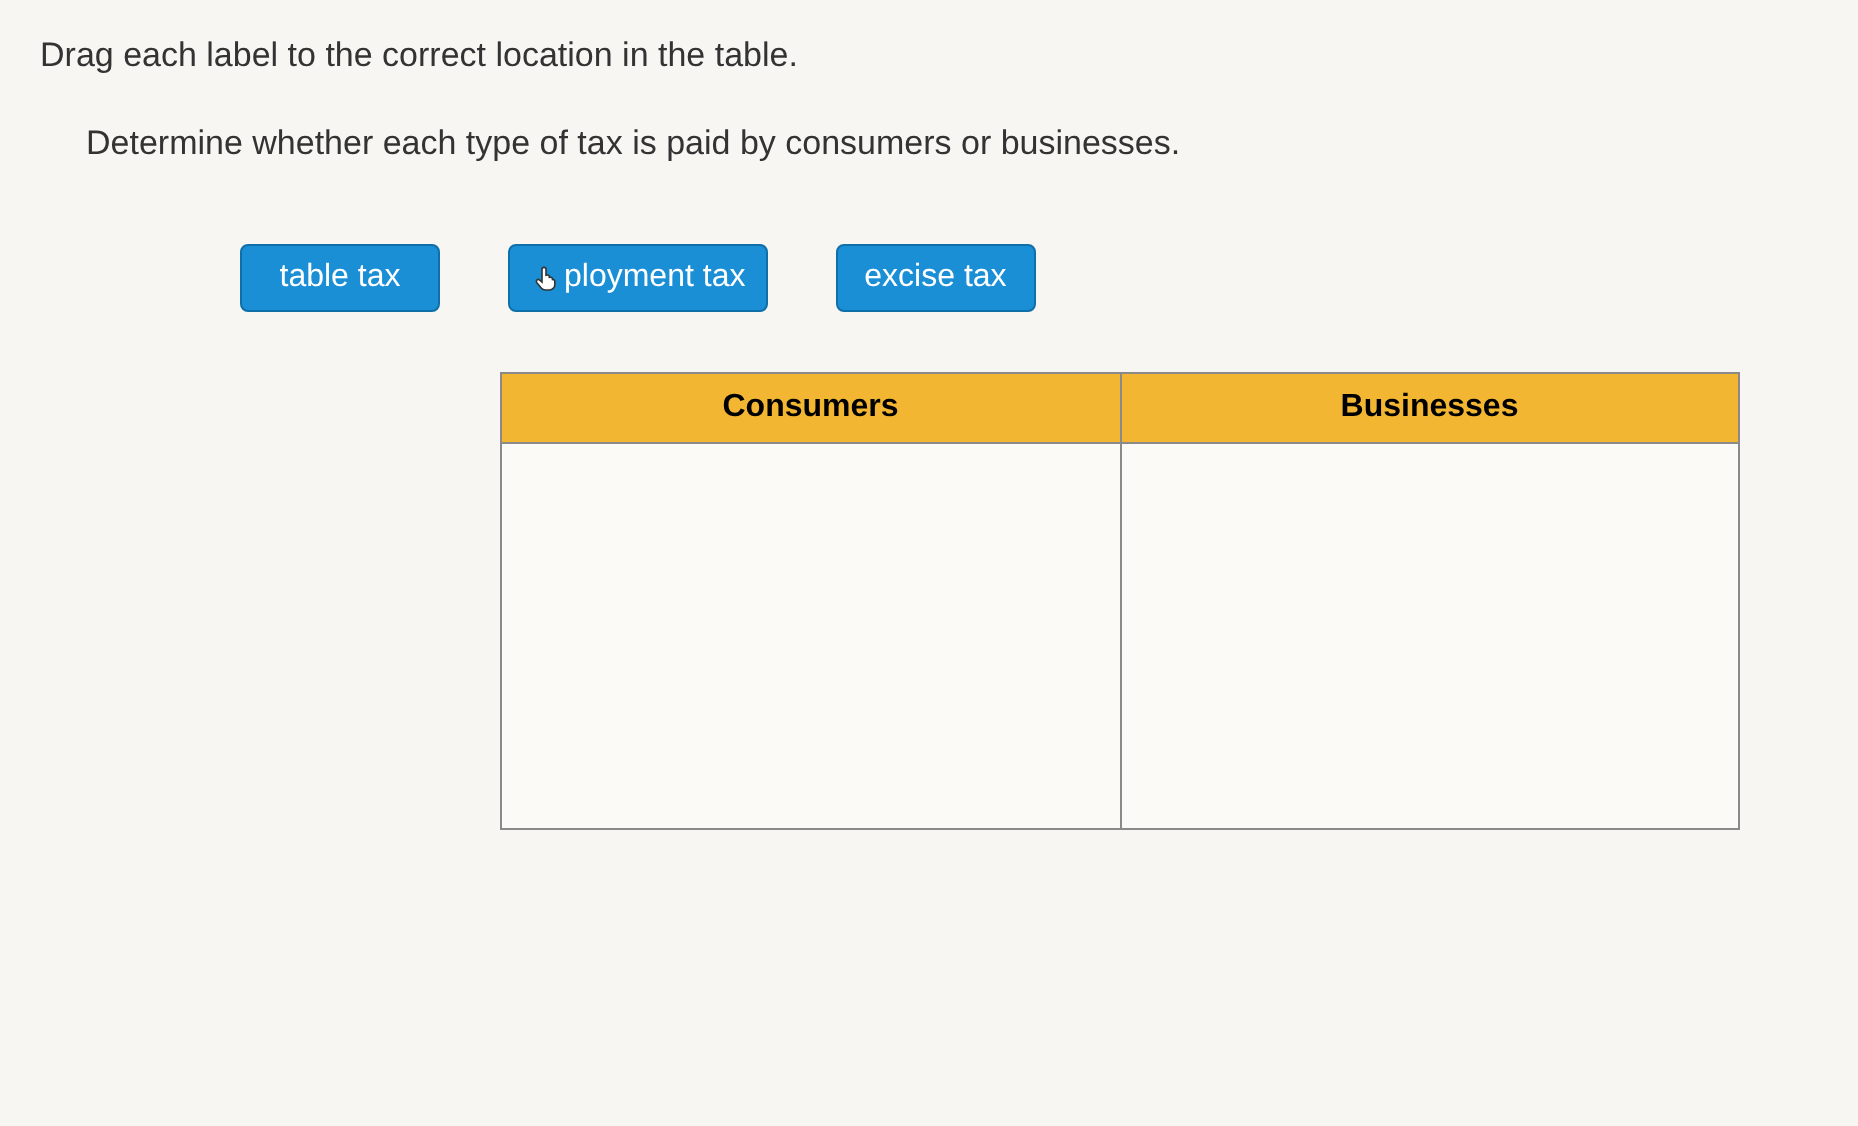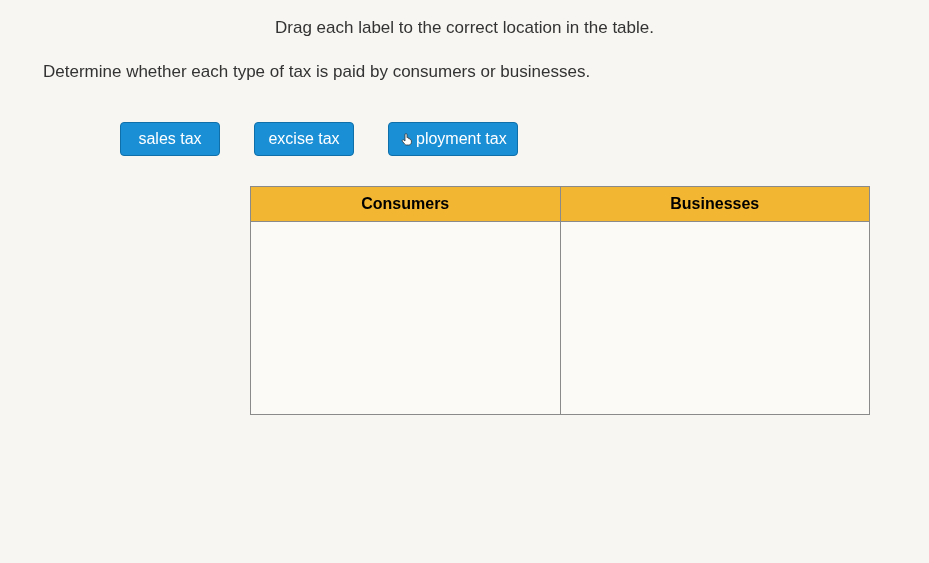--- a/index.html
+++ b/index.html
@@ -8,21 +8,20 @@
     font-family: Arial, Helvetica, sans-serif;
     background: #f7f6f2;
     width: 929px;
     height: 563px;
     box-sizing: border-box;
     color: #333;
   }
   .instruction {
     font-size: 17px;
     margin-bottom: 24px;
-    text-align: center;
   }
   .question {
     font-size: 17px;
     margin-bottom: 40px;
     margin-left: 23px;
   }
   .labels-row {
     display: flex;
     align-items: flex-start;
     gap: 34px;
@@ -81,30 +80,30 @@
   }
 </style>
 </head>
 <body>
 
 <div class="instruction">Drag each label to the correct location in the table.</div>
 
 <div class="question">Determine whether each type of tax is paid by consumers or businesses.</div>
 
 <div class="labels-row">
-  <div class="drag-label">sales tax</div>
-  <div class="drag-label">excise tax</div>
+  <div class="drag-label">table tax</div>
   <div class="drag-label">
     <span class="cursor-icon">
       <svg viewBox="0 0 24 24" width="16" height="16">
         <path fill="#ffffff" stroke="#333" stroke-width="1.2" d="M9 11V5.5a1.5 1.5 0 0 1 3 0V10l1-.2a1.3 1.3 0 0 1 1.5 1.3v.4l1-.1a1.2 1.2 0 0 1 1.3 1.2v.5l.8.1a1.1 1.1 0 0 1 1 1.1V17c0 2.2-1.8 4-4 4h-3.2c-1.1 0-2.1-.5-2.8-1.3L5 15.3A1.4 1.4 0 0 1 7 13.4L9 15V11z"></path>
       </svg>
     </span>
       <span>ployment tax</span>
   </div>
+  <div class="drag-label">excise tax</div>
 </div>
 
 <div class="table-wrap">
   <table class="cat-table">
     <thead>
       <tr>
         <th>Consumers</th>
         <th>Businesses</th>
       </tr>
     </thead>

